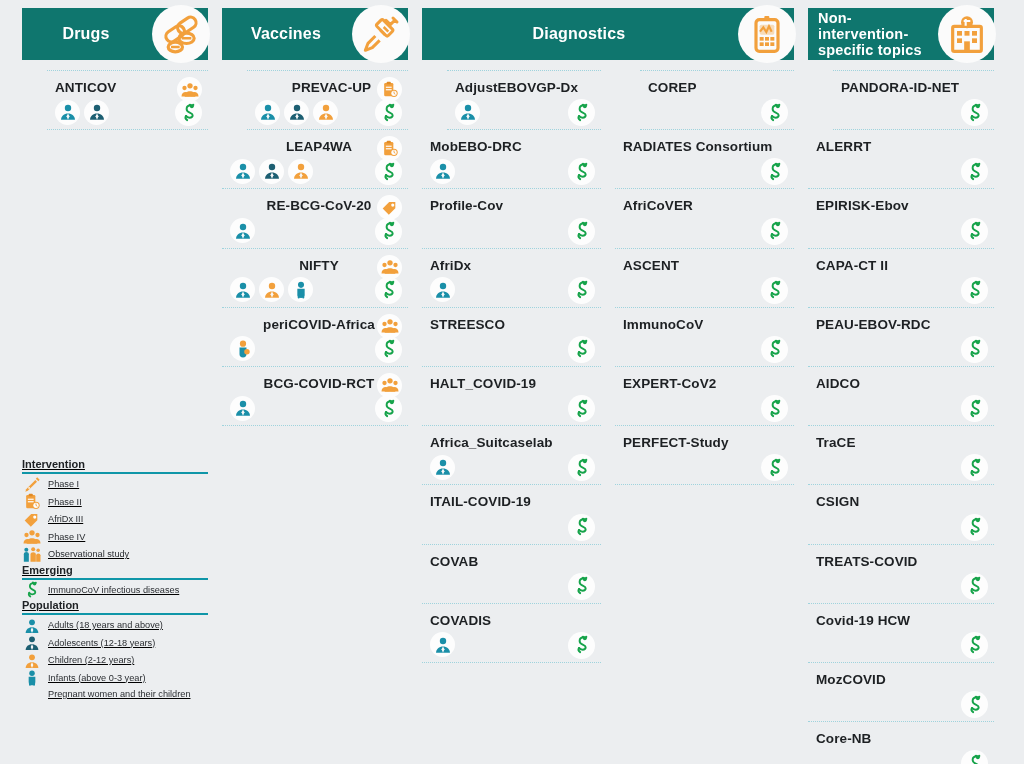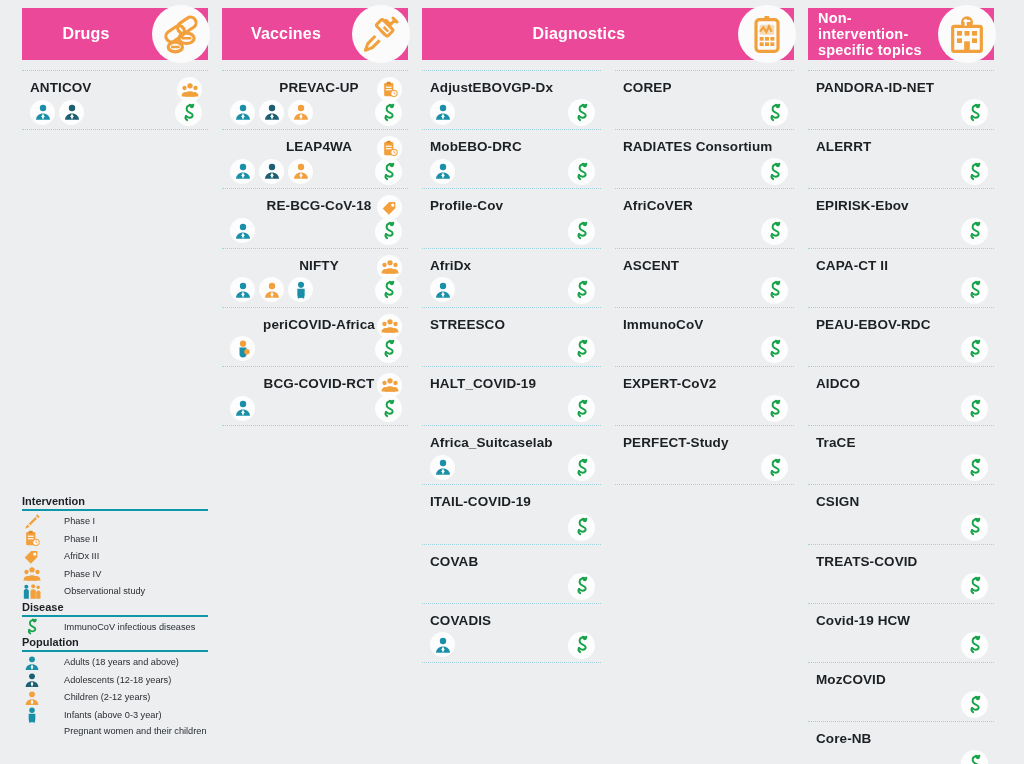--- a/index.html
+++ b/index.html
@@ -8,21 +8,21 @@
     background: #eceef0;
     font-family: "Liberation Sans", sans-serif;
     position: relative;
     overflow: hidden;
   }
   .board { display: flex; padding: 8px 18px 0 22px; gap: 14px; align-items: flex-start; }
 
   
   .col { position: relative; }
   .col-head {
-    background: #ec4899;
+    background: #0f766e;
     height: 52px;
     display: flex;
     align-items: center;
     position: relative;
     padding-right: 58px;
     justify-content: center;
   }
   .col-head .title {
     color: #ffffff;
     font-size: 16px;
@@ -45,21 +45,21 @@
 
   
   .col-body { padding-top: 10px; }
   .subcols { display: flex; gap: 14px; }
   .row {
     border-bottom: 1.5px dotted #9fd3dd;
     position: relative;
     padding: 9px 0 4px 8px;
     min-height: 48px;
   }
-  .row:first-child { border-top: 1.5px dotted #9fd3dd; }
+  .row:first-child { border-top: 1.5px dotted #9fd3dd; margin-left: 25px; }
   .row-label {
     font-size: 13.5px;
     font-weight: 700;
     color: #1d2023;
     letter-spacing: .1px;
     line-height: 1.2;
   }
   .row-label.thin { font-weight: 600; }
   .pop-row { display: flex; gap: 4px; margin-top: 3px; height: 26px; align-items: center; }
   .pop-chip {
@@ -76,34 +76,35 @@
   .disease-badge {
     position: absolute; right: 6px; bottom: 3px;
     width: 27px; height: 27px; border-radius: 50%;
     background: #fdfdfd;
     display: flex; align-items: center; justify-content: center;
   }
 
   
   .legend {
     position: absolute;
-    left: 22px; top: 495px;
+    left: 22px; top: 458px;
     width: 186px;
+    text-decoration: underline;
   }
   .legend-head {
     font-size: 11px;
     font-weight: 700;
     color: #1d2023;
     border-bottom: 2px solid #0f96a8;
     padding-bottom: 2px;
     margin-bottom: 2px;
   }
   .legend-item {
     display: flex; align-items: center;
-    gap: 22px;
+    gap: 6px;
     height: 17.5px;
   }
   .legend-ico { width: 20px; min-width: 20px; display: flex; justify-content: center; align-items: center; }
   .legend-txt { font-size: 9.2px; color: #2a2d31; line-height: 1.25; }
   .legend-item.tall { height: auto; align-items: center; padding-top: 2px; }
   .legend-item.tall .legend-txt { padding-bottom: 2px; }
   svg { display: block; }
 </style>
 </head>
 <body>
@@ -268,21 +269,21 @@
                 <svg width="22" height="22" viewBox="0 0 24 24">
                   <path d="M14.2 3.6c-2.9 0-4.8 1.8-4.8 4 0 2.6 2 3.5 3.9 4.3 1.6.7 2.7 1.2 2.7 2.6 0 1.5-1.4 2.6-3.4 2.6-1.8 0-3.1-.8-3.9-1.9" stroke="#16a34a" stroke-width="2.1" fill="none" stroke-linecap="round"></path>
                   <circle cx="15.1" cy="4.6" r="2.1" fill="#16a34a"></circle>
                   <circle cx="16.6" cy="3.2" r="1.2" fill="#16a34a"></circle>
                   <circle cx="13.1" cy="3" r="1.2" fill="#16a34a"></circle>
                   <path d="M8.7 15.2c-.9 1.5-.4 3.5 1.3 4.6" stroke="#16a34a" stroke-width="2.1" fill="none" stroke-linecap="round"></path>
                 </svg>
               </span>
             </div>
             <div class="row">
-              <div class="row-label">RE-BCG-CoV-18</div>
+              <div class="row-label">RE-BCG-CoV-20</div>
               <div class="pop-row">
                 <span class="pop-chip">
                   <svg width="22" height="22" viewBox="0 0 24 24">
                     <circle cx="12" cy="7.6" r="3.5" fill="#1a8fa8"></circle>
                     <path d="M4.4 20.5c0-4.3 3.4-7 7.6-7s7.6 2.7 7.6 7z" fill="#1a8fa8"></path>
                     <path d="M12 13.6l1.6 3.1-1.6 3.8-1.6-3.8z" fill="#f6f7f8"></path>
                   </svg>
                 </span>
               </div>
               <span class="phase-badge">
@@ -936,21 +937,21 @@
           <circle cx="5.2" cy="5.6" r="2.4" fill="#1a8fa8"></circle>
           <path d="M2.2 20V11c0-1.6 1.3-2.6 3-2.6s3 1 3 2.6v9z" fill="#1a8fa8"></path>
           <circle cx="13.4" cy="5.2" r="2.4" fill="#f2a03c"></circle>
           <circle cx="19.4" cy="6.4" r="2.1" fill="#f2a03c"></circle>
           <path d="M10.2 20v-8.6c0-1.6 1.4-2.6 3.2-2.6s3.2 1 3.2 2.6V20z" fill="#f2a03c"></path>
           <path d="M17 20v-7.6c0-1.4 1.2-2.3 2.6-2.3s2.6.9 2.6 2.3V20z" fill="#f2a03c"></path>
         </svg>
       </span>
       <span class="legend-txt">Observational study</span>
     </div>
-    <div class="legend-head">Disease</div>
+    <div class="legend-head">Emerging</div>
     <div class="legend-item">
       <span class="legend-ico">
         <svg width="22" height="22" viewBox="0 0 24 24">
           <path d="M14.2 3.6c-2.9 0-4.8 1.8-4.8 4 0 2.6 2 3.5 3.9 4.3 1.6.7 2.7 1.2 2.7 2.6 0 1.5-1.4 2.6-3.4 2.6-1.8 0-3.1-.8-3.9-1.9" stroke="#16a34a" stroke-width="2.1" fill="none" stroke-linecap="round"></path>
           <circle cx="15.1" cy="4.6" r="2.1" fill="#16a34a"></circle>
           <circle cx="16.6" cy="3.2" r="1.2" fill="#16a34a"></circle>
           <circle cx="13.1" cy="3" r="1.2" fill="#16a34a"></circle>
           <path d="M8.7 15.2c-.9 1.5-.4 3.5 1.3 4.6" stroke="#16a34a" stroke-width="2.1" fill="none" stroke-linecap="round"></path>
         </svg>
       </span>

